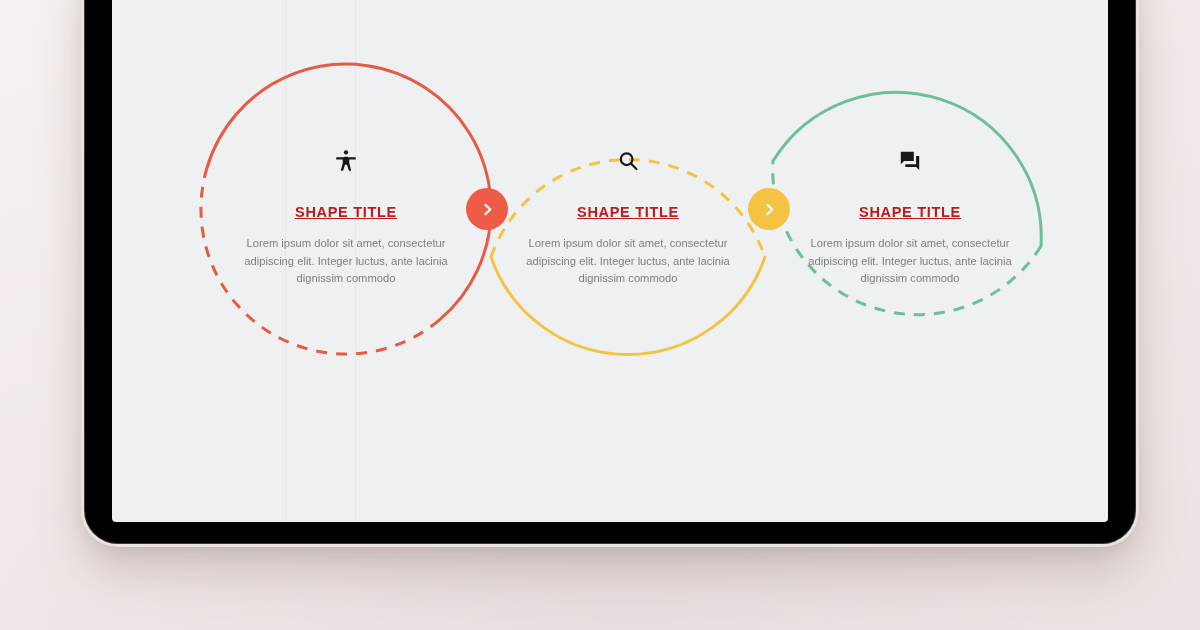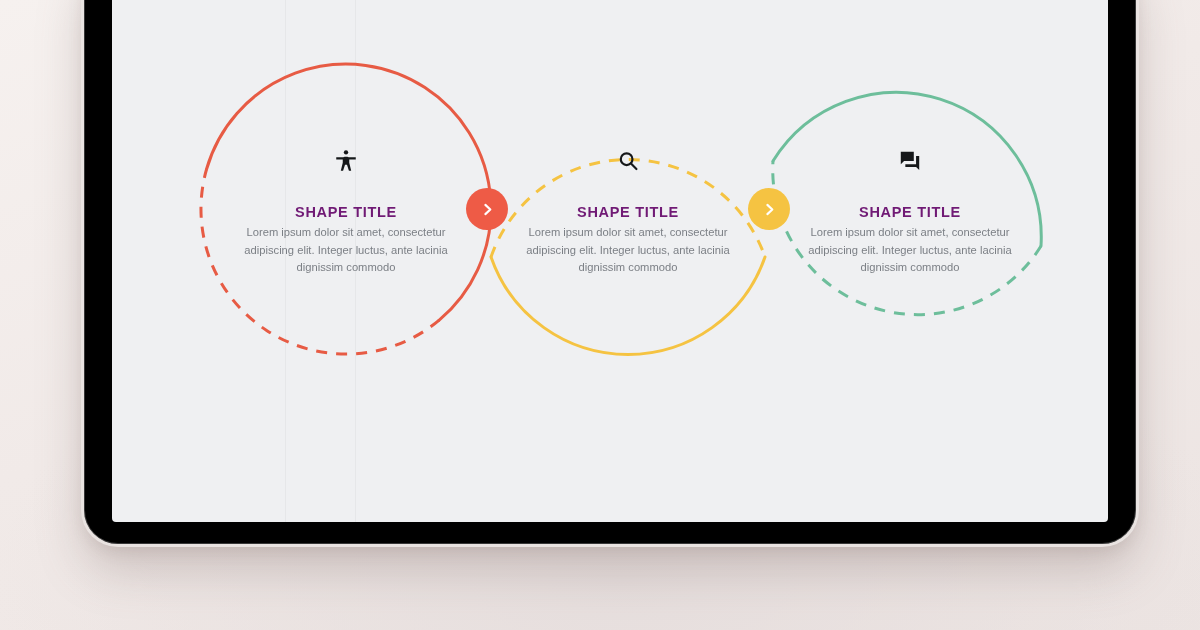--- a/index.html
+++ b/index.html
@@ -92,25 +92,26 @@
     display: flex;
     align-items: center;
     justify-content: center;
     color: #16181a;
   }
   .step-title {
     margin-top: 26px;
     font-size: 14.5px;
     font-weight: bold;
     letter-spacing: 0.7px;
-    color: #701a75;
+    color: #b91c1c;
     text-transform: uppercase;
+    text-decoration: underline;
   }
   .step-desc {
-    margin-top: 4px;
+    margin-top: 15px;
     font-size: 11.2px;
     line-height: 1.58;
     color: #7b7f85;
     padding: 0 8px;
   }
 
   
   .connector {
     position: absolute;
     width: 42px;

